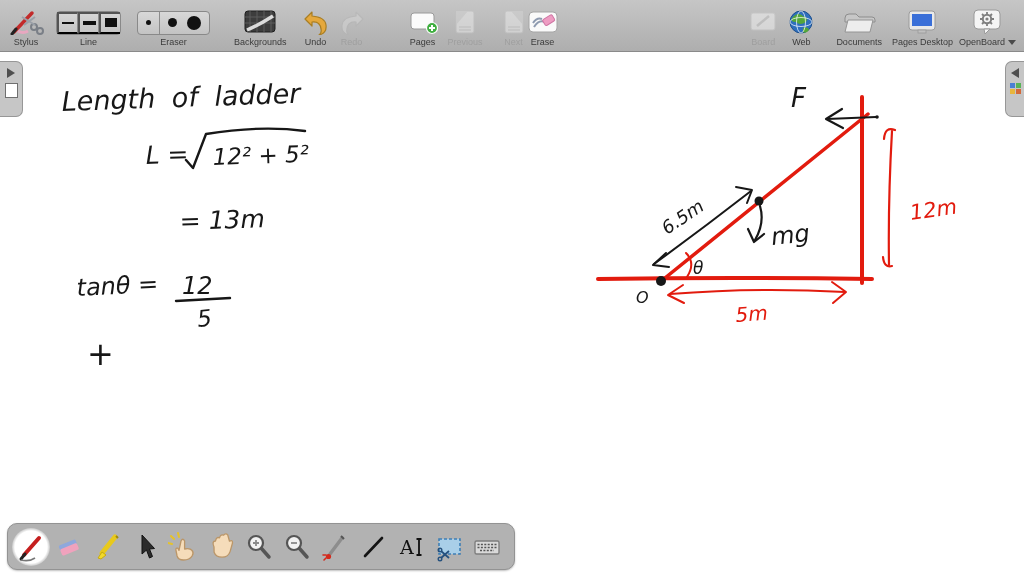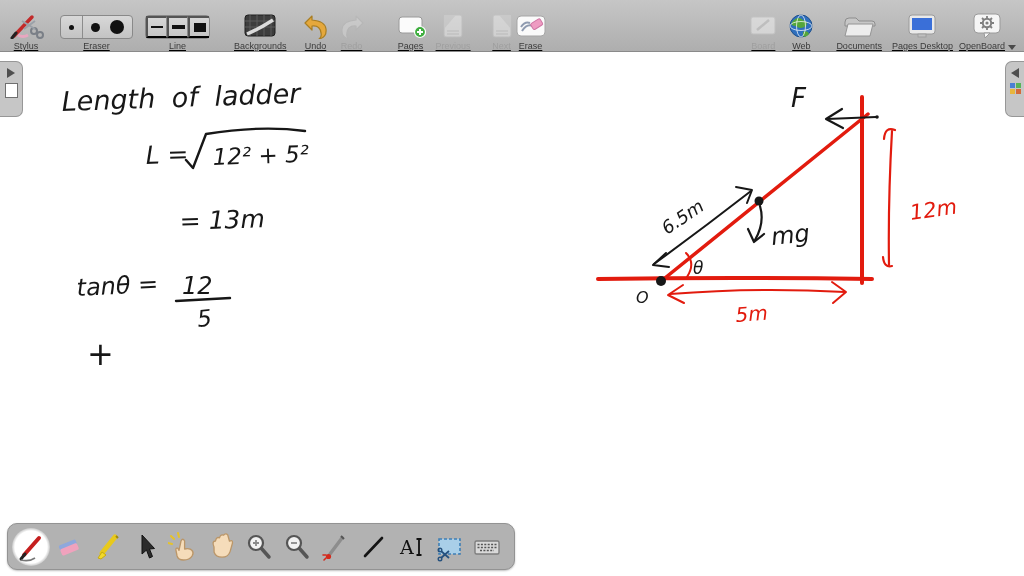--- a/index.html
+++ b/index.html
@@ -2,22 +2,22 @@
 <html><head>
 <meta charset="utf-8">
 <style>
   html,body{margin:0;padding:0;width:1024px;height:576px;overflow:hidden;
     font-family:"Liberation Sans",sans-serif;background:#fff;}
   .screen{position:relative;width:1024px;height:576px;background:#fff;}
 
   
   .topbar{position:absolute;left:0;top:0;width:1024px;height:52px;
     background:linear-gradient(#c6c6c6,#aeaeae);
-    border-bottom:1px solid #8a8a8a;display:flex;align-items:flex-end;
-    padding:3px 6px 0 6px;box-sizing:border-box;z-index:5;text-decoration:underline;}
+    border-bottom:1px solid #8a8a8a;display:flex;align-items:center;
+    padding:3px 6px 0 6px;box-sizing:border-box;z-index:5;}
   .tbtn{display:flex;flex-direction:column;align-items:center;gap:1px;
     border:none;background:transparent;padding:0;cursor:pointer;}
   .ticon{height:28px;display:flex;align-items:center;justify-content:center;}
   .tlabel{font-size:9px;color:#3b3b3b;white-space:nowrap;line-height:10px;}
   .disabled .tlabel{color:#9f9f9f;}
   .disabled .ticon{opacity:.5;filter:grayscale(1);}
   .tgroupcol{display:flex;flex-direction:column;align-items:center;gap:2px;}
   .gbox{height:22px;margin-top:3px;border:1px solid #898989;border-radius:4px;
     background:linear-gradient(#d8d8d8,#c3c3c3);display:flex;align-items:center;}
   .swcell{width:22px;height:22px;display:flex;align-items:center;justify-content:center;
@@ -89,48 +89,48 @@
           <circle cx="26" cy="18" r="3" fill="none" stroke="#7a7f87" stroke-width="2"></circle>
           <circle cx="32" cy="22" r="3" fill="none" stroke="#7a7f87" stroke-width="2"></circle>
           <path d="M14 8 L27 16 M27 8 L16 16" stroke="#9aa0a8" stroke-width="2"></path>
           <path d="M10 22 q5 3 10 0" stroke="#e8a7c0" stroke-width="3" fill="none"></path>
         </svg>
       </span>
       <span class="tlabel">Stylus</span>
     </button>
 
 
-    <div class="tgroupcol" style="margin-left:16px">
-      <div class="gbox">
-        <button class="ercell erdiv">
-            <span class="edot" style="width:5px;height:5px"></span>
-          </button>
-        <button class="ercell">
-          <span class="edot" style="width:9px;height:9px"></span>
-          <span class="edot" style="width:14px;height:14px"></span>
-        </button>
-      </div>
-      <span class="tlabel">Eraser</span>
-    </div>
-
     <div class="tgroupcol" style="margin-left:12px">
       <div class="gbox">
         <button class="linecell">
             <span class="lbar" style="width:12px;height:2px"></span>
           </button>
         <button class="linecell">
             <span class="lbar" style="width:13px;height:4px"></span>
           </button>
         <button class="linecell">
             <span class="lbar" style="width:12px;height:9px"></span>
           </button>
       </div>
       <span class="tlabel">Line</span>
     </div>
 
+    <div class="tgroupcol" style="margin-left:16px">
+      <div class="gbox">
+        <button class="ercell erdiv">
+            <span class="edot" style="width:5px;height:5px"></span>
+          </button>
+        <button class="ercell">
+          <span class="edot" style="width:9px;height:9px"></span>
+          <span class="edot" style="width:14px;height:14px"></span>
+        </button>
+      </div>
+      <span class="tlabel">Eraser</span>
+    </div>
+
     <button class="tbtn" style="margin-left:24px">
       <span class="ticon">
         <svg width="34" height="26" viewBox="0 0 34 26">
           <rect x="2" y="2" width="30" height="21" rx="3" fill="#3d3d3d" stroke="#1f1f1f"></rect>
           <path d="M7 2 V23 M14 2 V23 M21 2 V23 M28 2 V23 M2 8 H32 M2 14 H32" stroke="#5c5c5c" stroke-width="1"></path>
           <path d="M4 21 Q16 16 30 7" stroke="#ececec" stroke-width="3.5" fill="none" opacity=".9"></path>
         </svg>
       </span>
       <span class="tlabel">Backgrounds</span>
     </button>
@@ -146,21 +146,21 @@
 
     <button class="tbtn disabled" style="margin-left:8px">
       <span class="ticon">
         <svg width="28" height="26" viewBox="0 0 28 26">
           <path d="M18 3 L25 10 L18 17 L18 13 q-8 -1 -9 7 q-1 4 2 6 q-8 -2 -7 -10 q1 -8 14 -9 Z" fill="#d6d6d6" stroke="#b3b3b3" stroke-width="1.2" stroke-linejoin="round"></path>
         </svg>
       </span>
       <span class="tlabel">Redo</span>
     </button>
 
-    <button class="tbtn" style="margin-left:30px">
+    <button class="tbtn" style="margin-left:42px">
       <span class="ticon">
         <svg width="30" height="26" viewBox="0 0 30 26">
           <rect x="3" y="4" width="23" height="16" rx="3" fill="#fbfbfb" stroke="#9a9a9a"></rect>
           <circle cx="24" cy="19" r="5.5" fill="#3fae3f" stroke="#fff" stroke-width="1.2"></circle>
           <path d="M24 16 v6 M21 19 h6" stroke="#fff" stroke-width="2"></path>
         </svg>
       </span>
       <span class="tlabel">Pages</span>
     </button>
 

